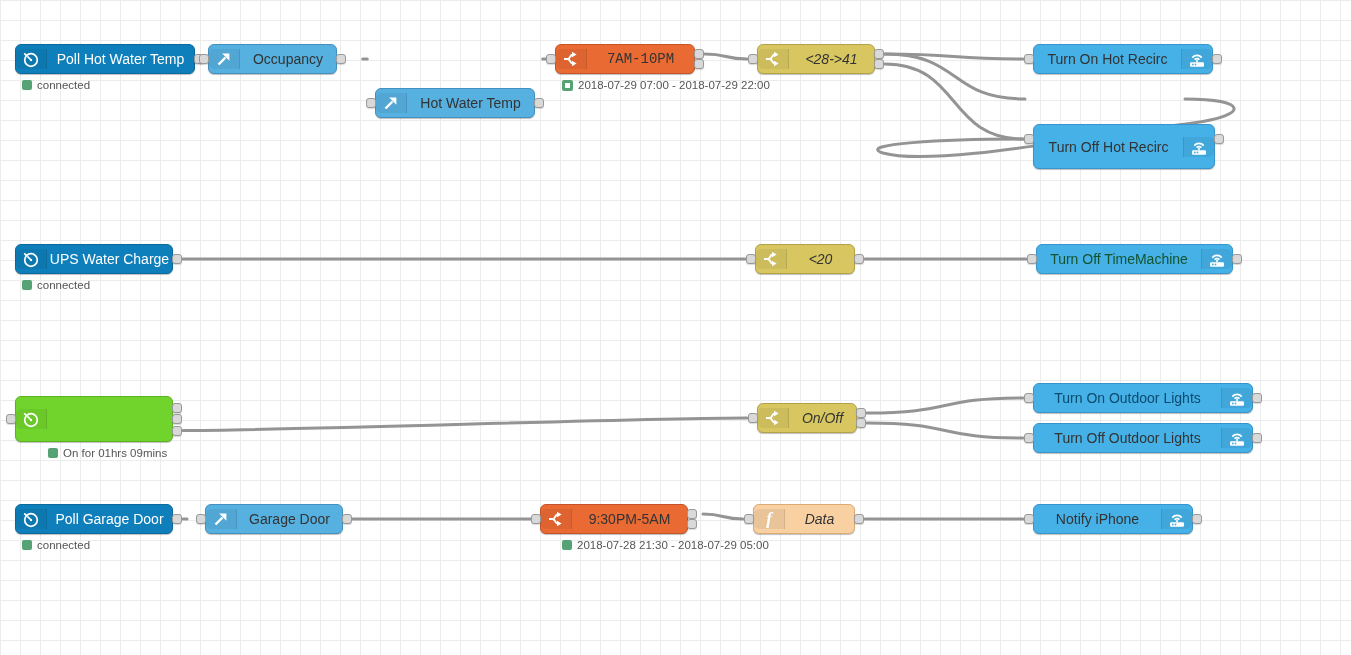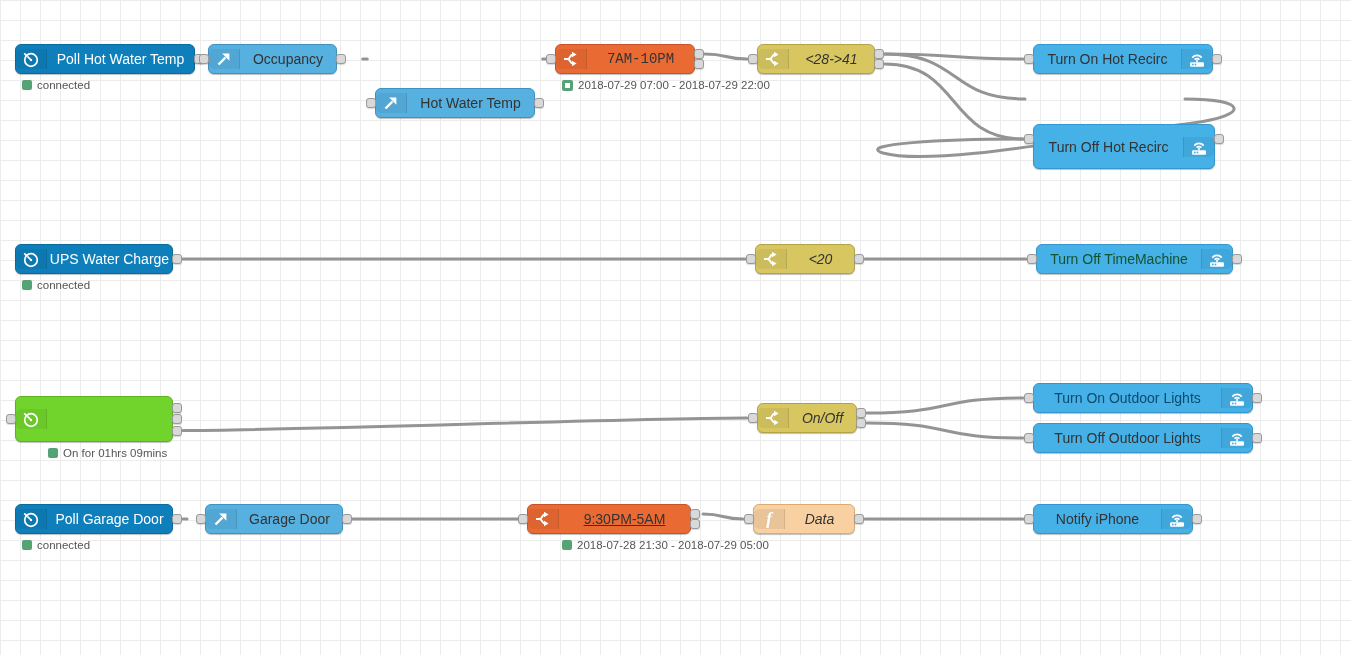--- a/index.html
+++ b/index.html
@@ -288,21 +288,21 @@
       <div class="icon-strip left">
         <svg width="20" height="20" viewBox="0 0 20 20">
           <path d="M4.5 15.5 L11.5 8.5" stroke="#fff" stroke-width="2.4"></path>
           <polygon points="8.2,4.6 15.4,4.6 15.4,11.8" fill="#fff"></polygon>
         </svg>
       </div>
       <span class="label" style="color: rgb(51, 51, 51);">Garage Door</span>
       <div class="port" style="left: -10px; top: 9px;"></div>
       <div class="port" style="right: -10px; top: 9px;"></div>
     </div>
-    <div class="node" style="left: 527px; top: 504px; width: 164px; height: 30px; background: rgb(234, 106, 51); border-color: rgb(196, 83, 42); text-decoration: underline;">
+    <div class="node" style="left: 540px; top: 504px; width: 148px; height: 30px; background: rgb(234, 106, 51); border-color: rgb(196, 83, 42);">
       <div class="icon-strip left">
         <svg width="20" height="20" viewBox="0 0 20 20">
           <path d="M3 10 H6.5 C9.5 10 9 5.5 11.5 5.5" fill="none" stroke="#fff" stroke-width="2"></path>
           <path d="M6.5 10 C9.5 10 9 14.5 11.5 14.5" fill="none" stroke="#fff" stroke-width="2"></path>
           <polygon points="11,2.8 15.6,5.5 11,8.2" fill="#fff"></polygon>
           <polygon points="11,11.8 15.6,14.5 11,17.2" fill="#fff"></polygon>
         </svg>
       </div>
       <span class="label" style="color: rgb(51, 51, 51);">9:30PM-5AM</span>
       <div class="port" style="left: -10px; top: 9px;"></div>

